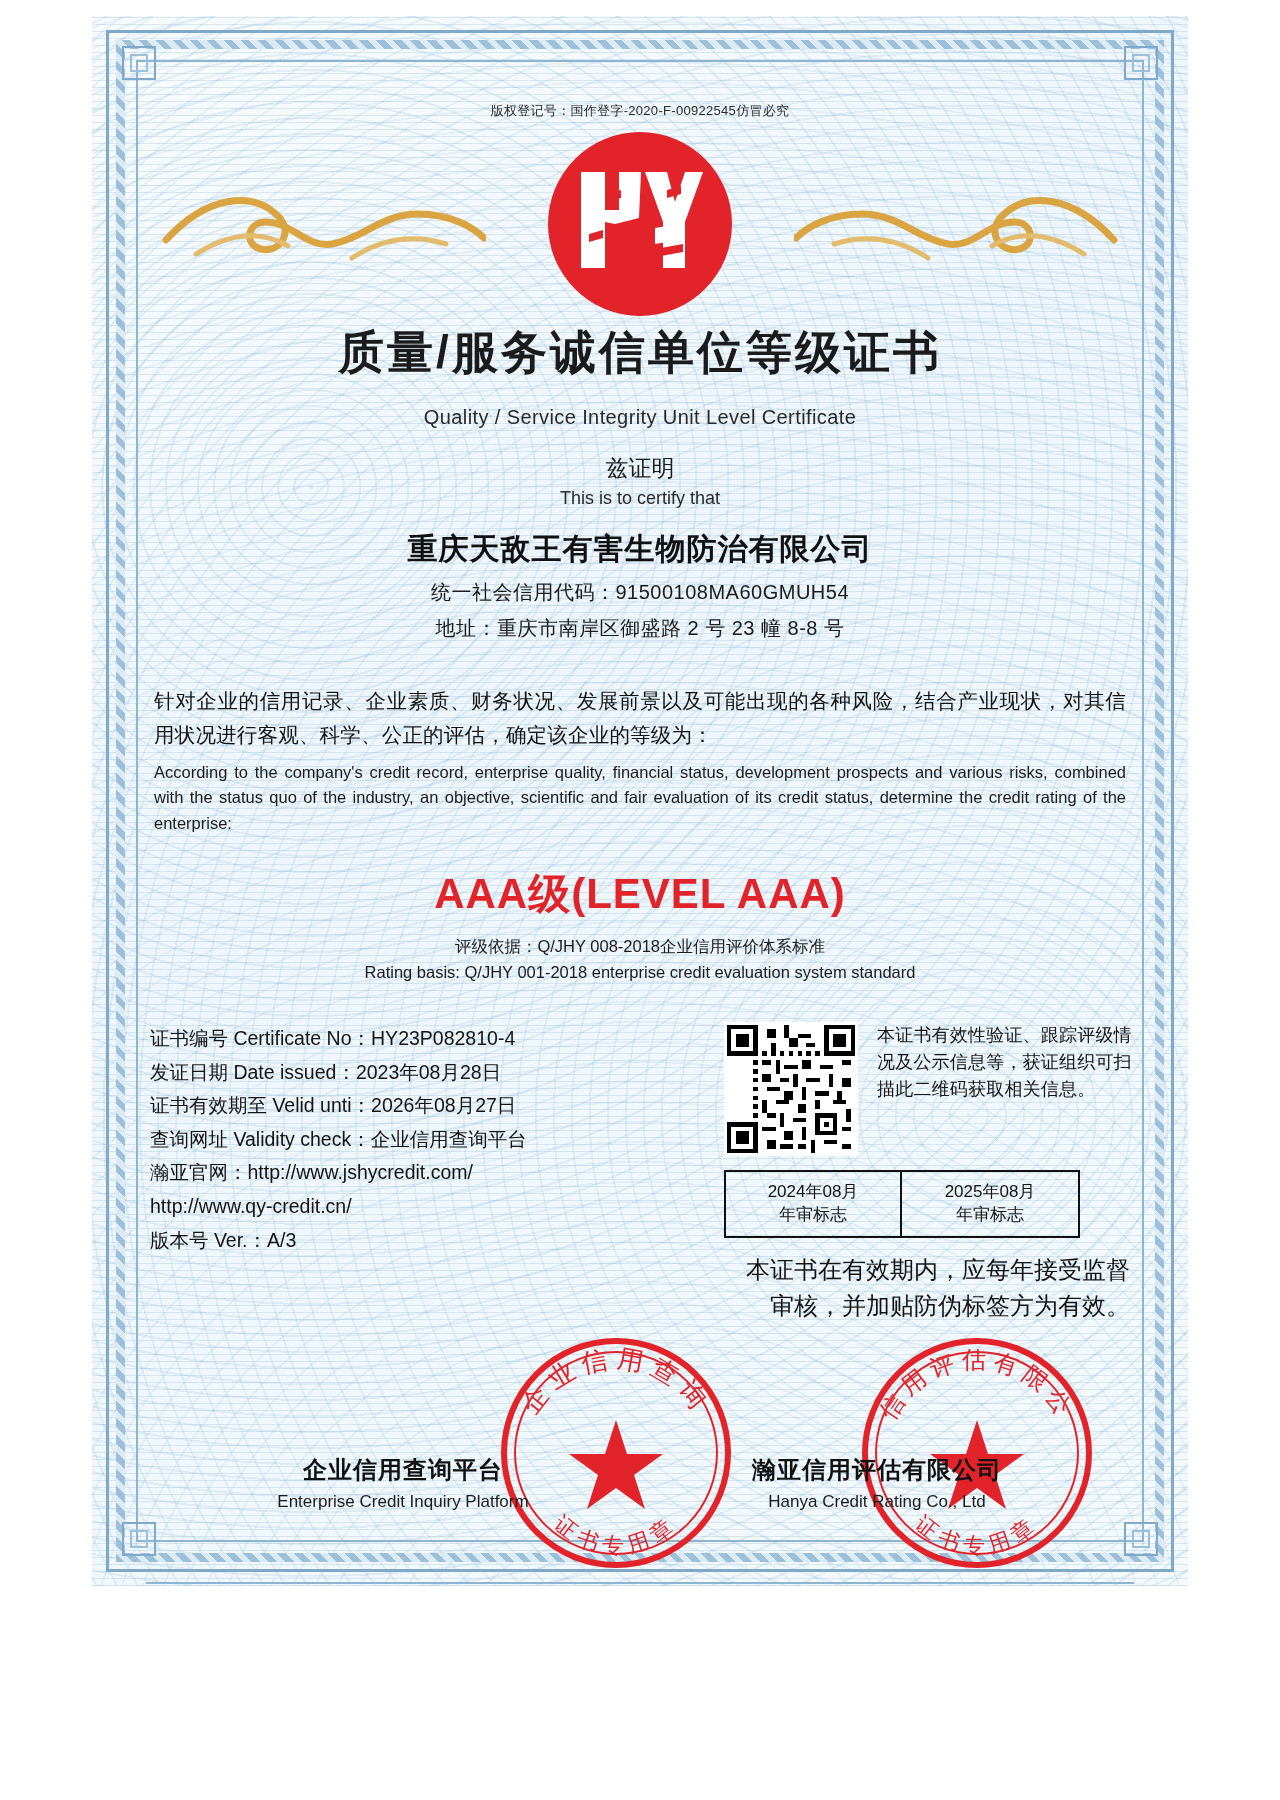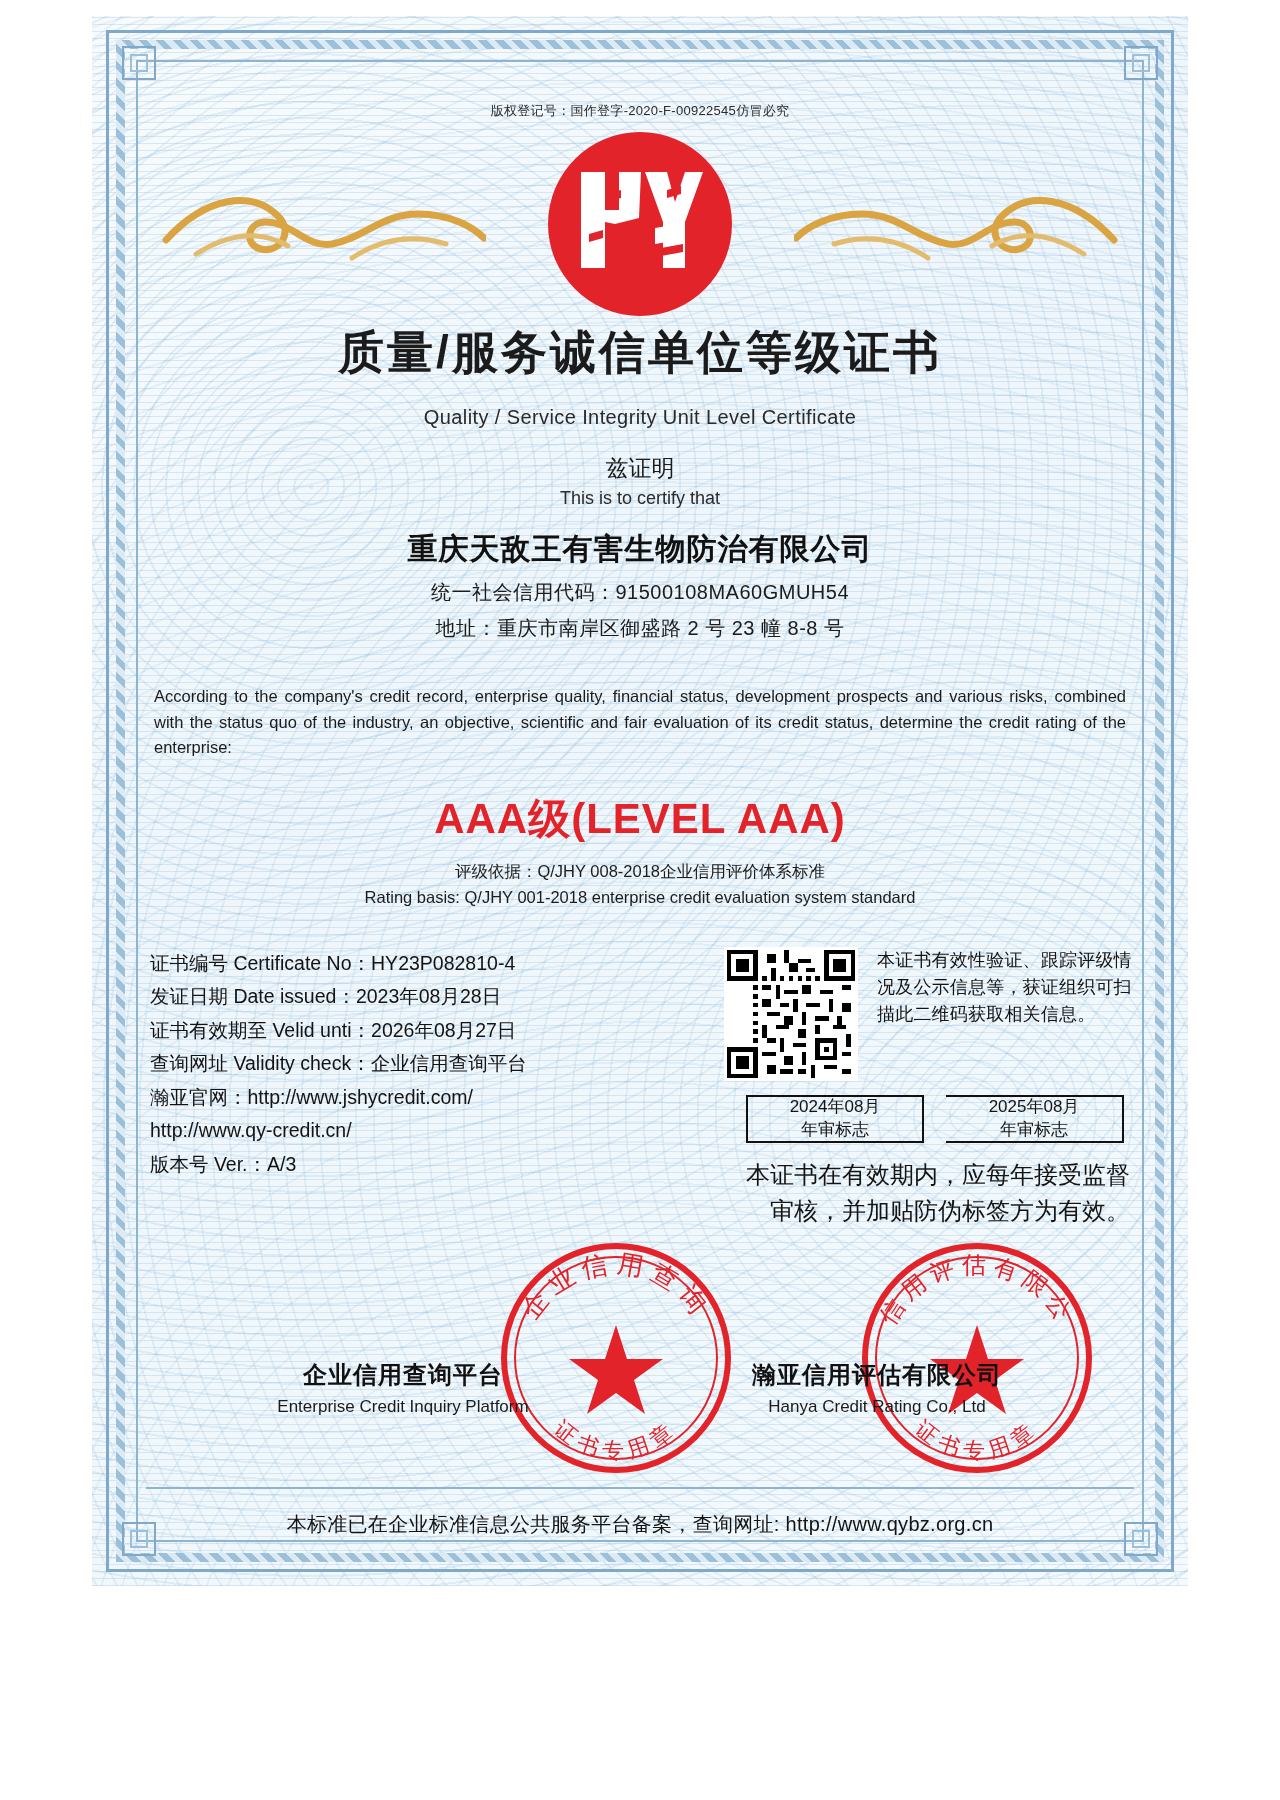--- a/index.html
+++ b/index.html
@@ -251,31 +251,30 @@
     padding-left:19px;
     letter-spacing:.2px;
   }
   .stamp-boxes{
     display:flex;
     gap:0;
     margin-top:14px;
   }
   .stamp-box{
     width:178px;
-    height:48px;
+    height:68px;
     border:2px solid #111;
     display:flex;
     flex-direction:column;
     align-items:center;
     justify-content:center;
     font-size:17px;
     color:#141414;
     line-height:1.35;
     box-sizing:border-box;
-    margin-left:22px;
   }
   .stamp-box + .stamp-box{ border-left:none; }
   .annual-note{
     margin-top:14px;
     text-align:right;
     font-size:24px;
     color:#141414;
     line-height:1.5;
     padding-right:4px;
   }
@@ -392,20 +391,21 @@
     <div class="title-en">Quality / Service Integrity Unit Level Certificate</div>
 
     <div class="certify-cn">兹证明</div>
     <div class="certify-en">This is to certify that</div>
 
     <div class="company">重庆天敌王有害生物防治有限公司</div>
     <div class="credit-code">统一社会信用代码：91500108MA60GMUH54</div>
     <div class="address">地址：重庆市南岸区御盛路 2 号 23 幢 8-8 号</div>
 
     <div class="body-block">
+      <div class="body-cn">针对企业的信用记录、企业素质、财务状况、发展前景以及可能出现的各种风险，结合产业现状，对其信用状况进行客观、科学、公正的评估，确定该企业的等级为：</div>
       <div class="body-en">According to the company's credit record, enterprise quality, financial status, development prospects and various risks, combined with the status quo of the industry, an objective, scientific and fair evaluation of its credit status, determine the credit rating of the enterprise:</div>
     </div>
 
     <div class="level">AAA级(LEVEL AAA)</div>
     <div class="basis-cn">评级依据：Q/JHY 008-2018企业信用评价体系标准</div>
     <div class="basis-en">Rating basis: Q/JHY 001-2018 enterprise credit evaluation system standard</div>
 
     <div class="mid-row">
       <div class="details">
         <div class="detail-line">证书编号 Certificate No：HY23P082810-4</div>

